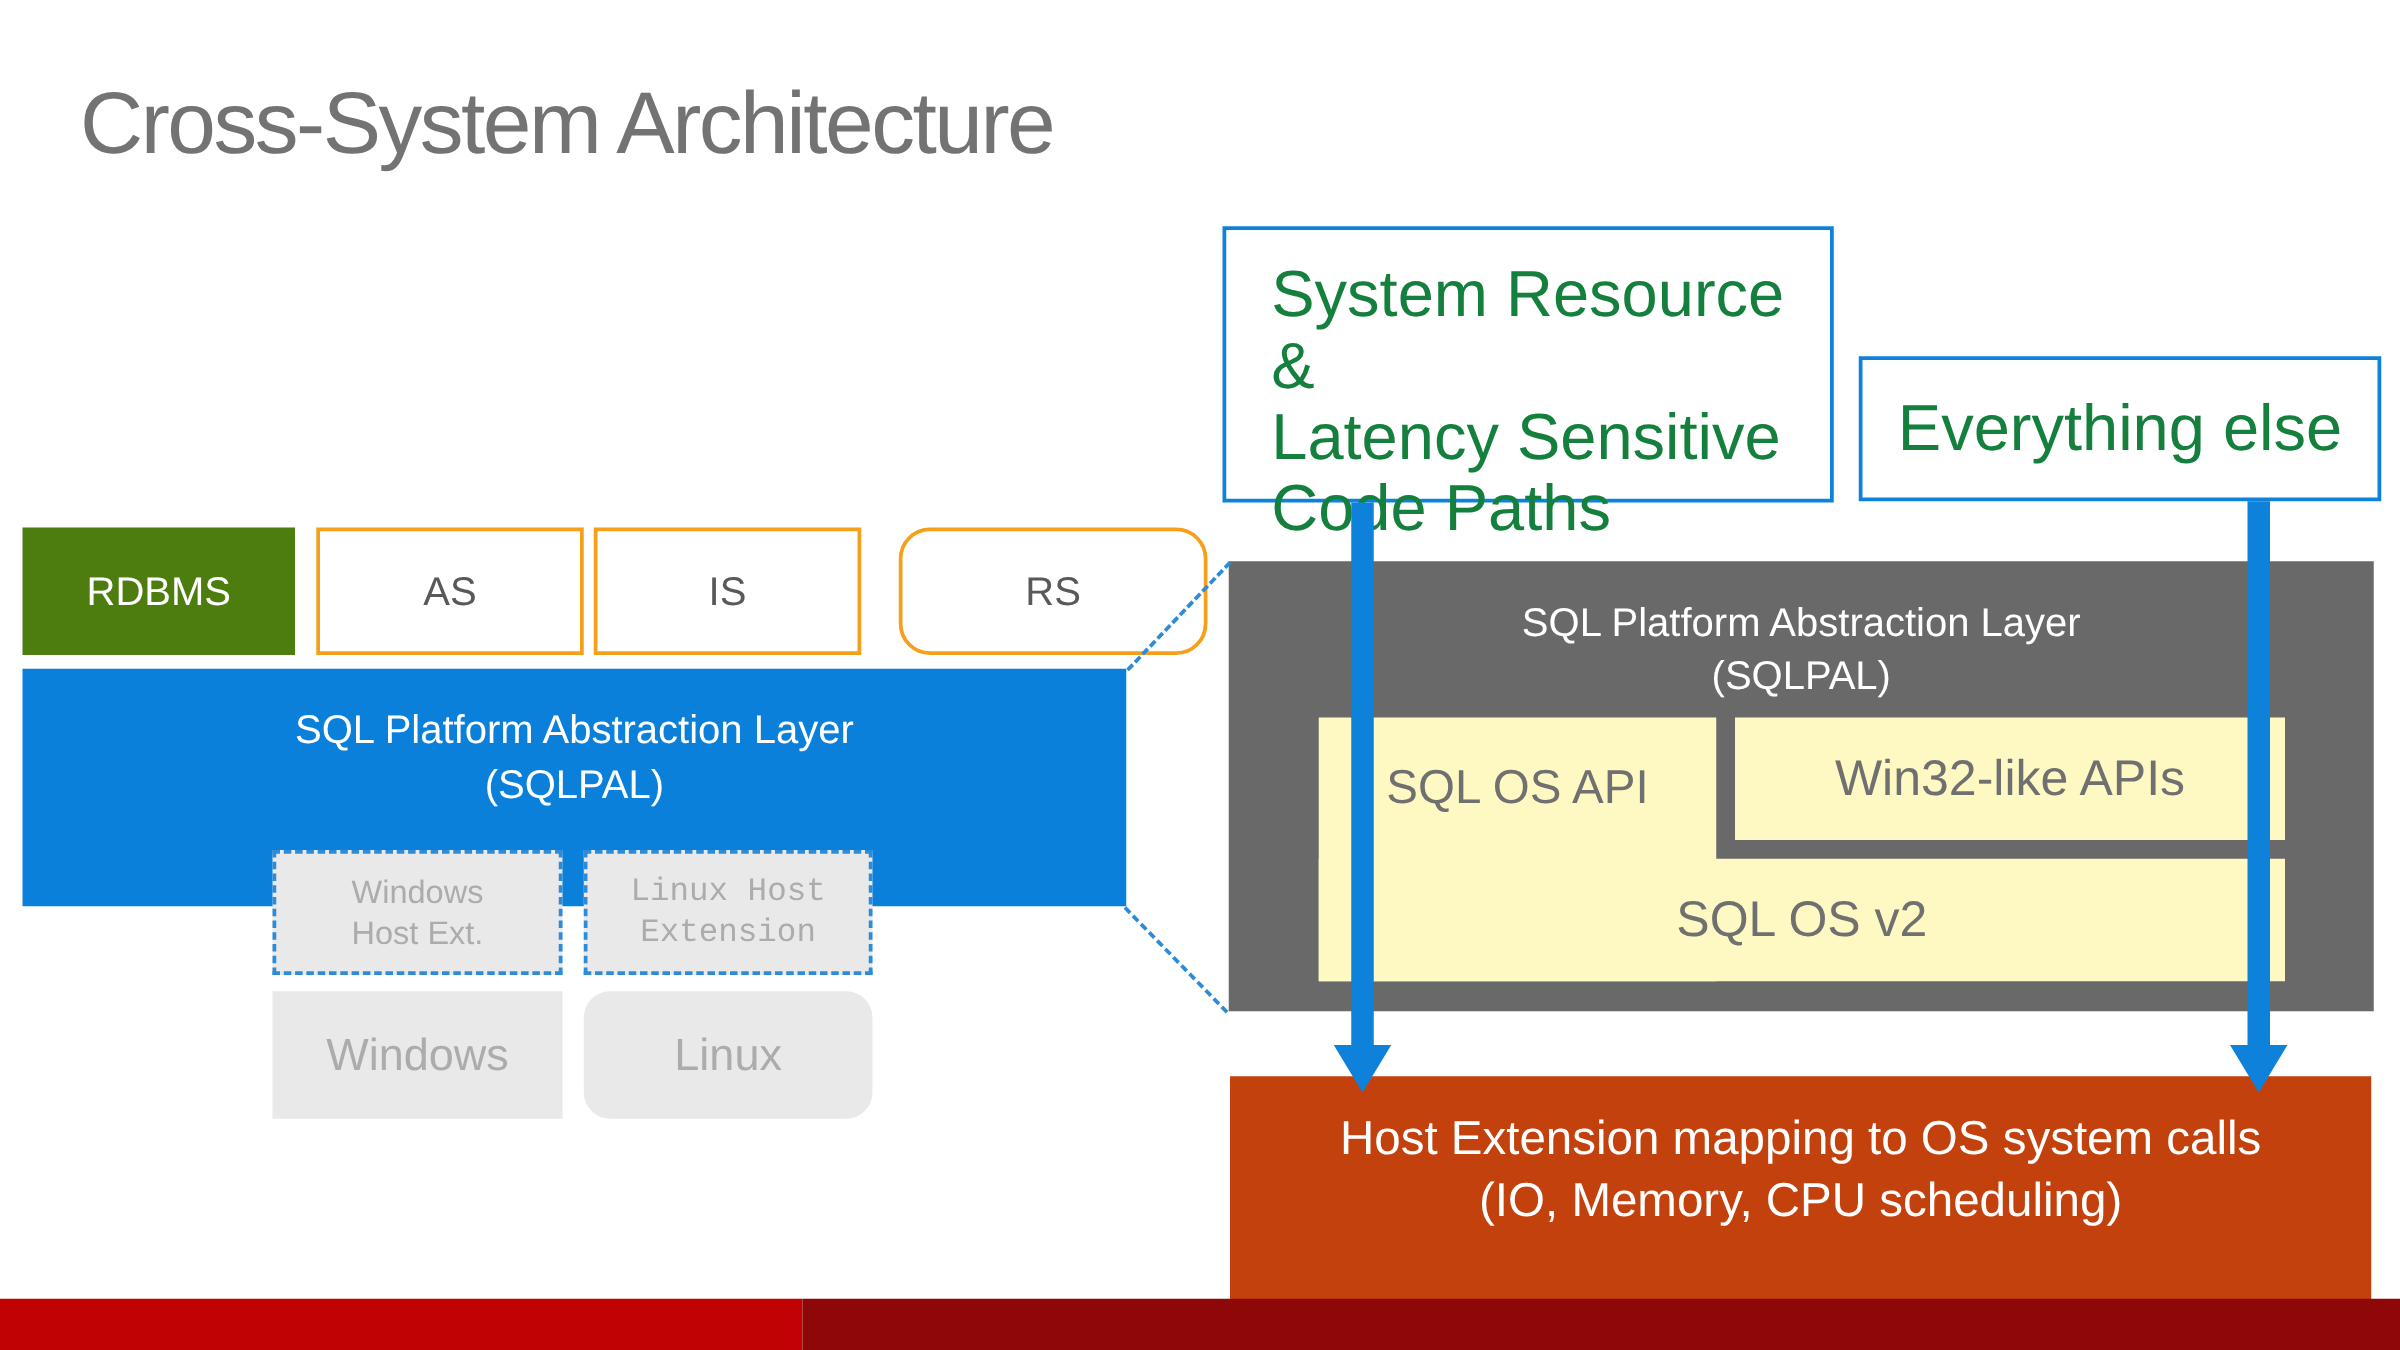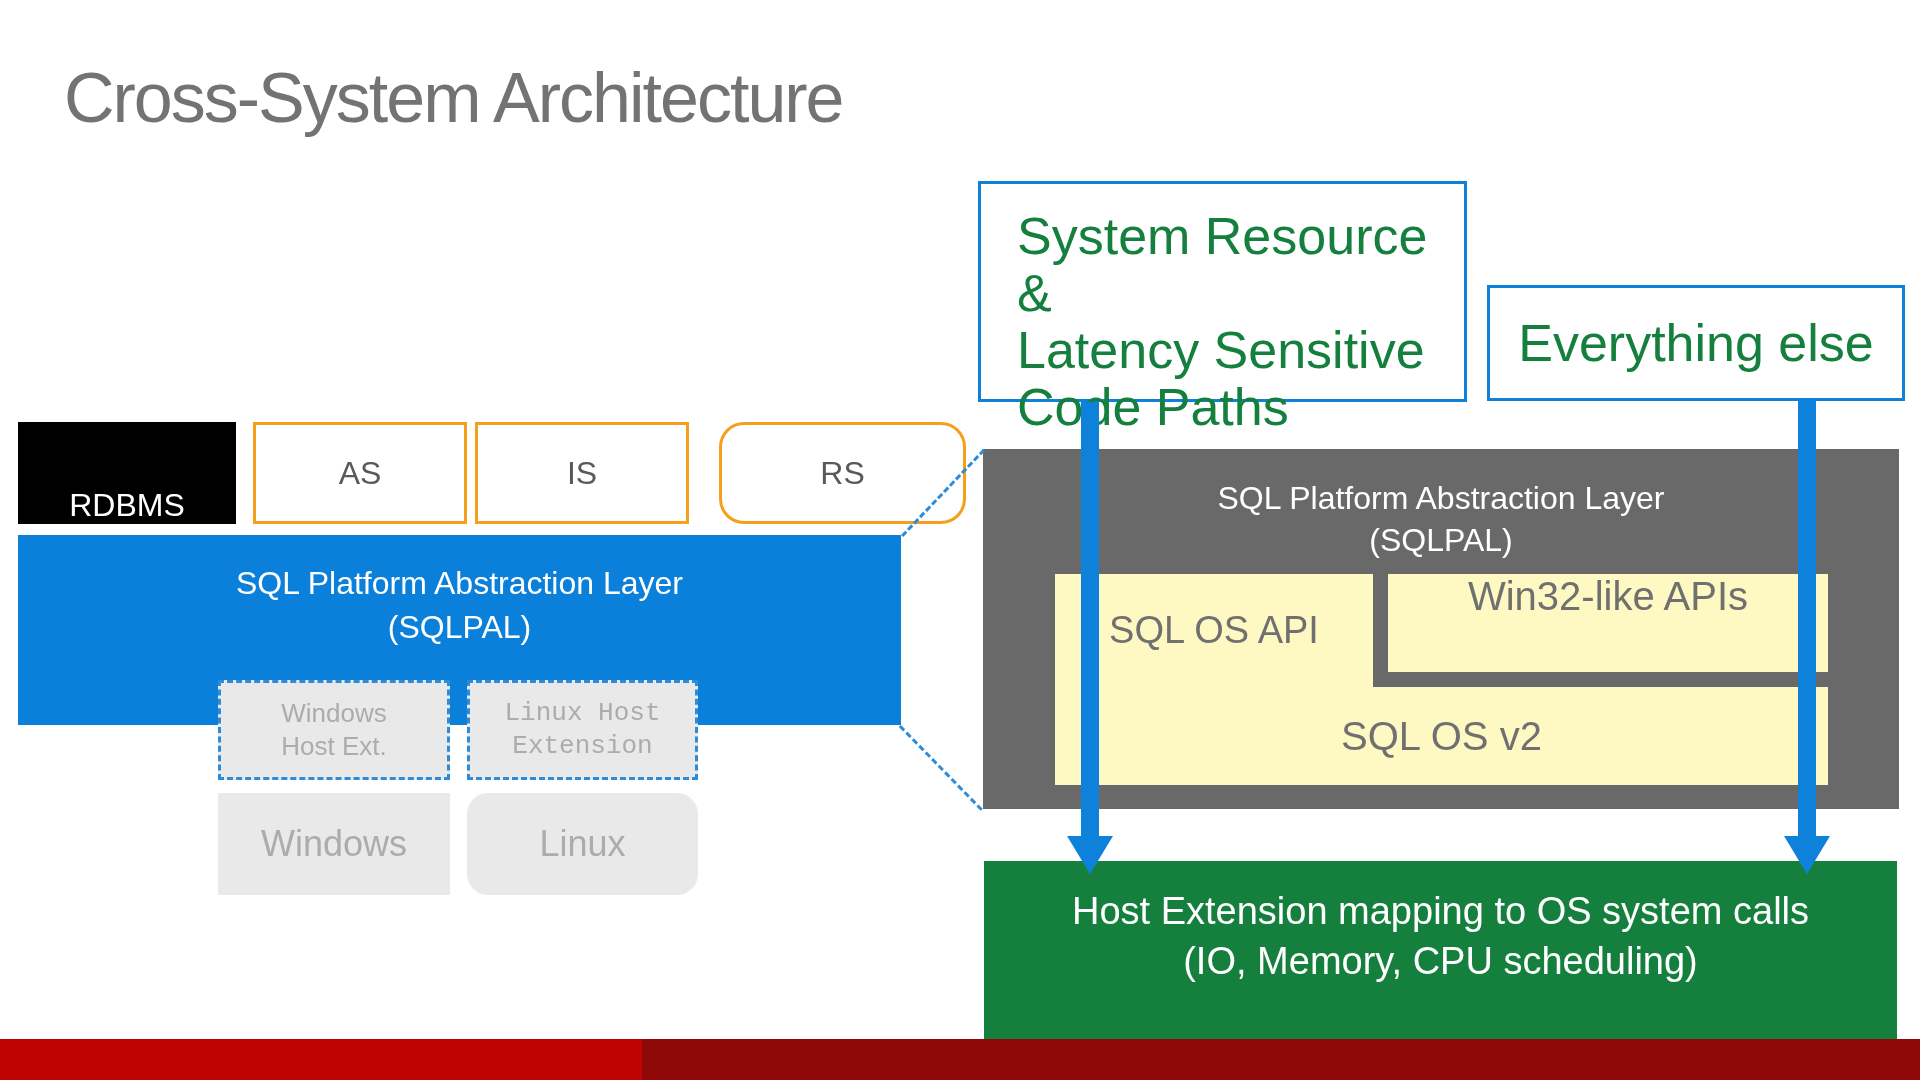--- a/index.html
+++ b/index.html
@@ -6,21 +6,21 @@
   #slide{
     position:relative;width:1920px;height:1080px;background:#ffffff;overflow:hidden;
     font-family:"Liberation Sans","DejaVu Sans",sans-serif;font-weight:300;
   }
   
   .slide-title{position:absolute;left:64px;top:58px;font-size:70px;font-weight:300;
     letter-spacing:-2px;color:#737373;white-space:nowrap;}
   
   .svc{position:absolute;top:422px;height:102px;box-sizing:border-box;display:flex;
     align-items:center;justify-content:center;font-size:32px;}
-  .svc-red{background:#000000;color:#ffffff;align-items:flex-end;}
+  .svc-red{background:#4d7c0f;color:#ffffff;}
   .svc-orange{background:#ffffff;border:3px solid #F5A01B;color:#595959;margin-left:11px;}
   #svc-rdbms{left:18px;width:218px;}
   #svc-as{left:242px;width:214px;}
   #svc-is{left:464px;width:214px;}
   #svc-rs{left:708px;width:247px;border-radius:25px;}
   
   .sqlpal-left{position:absolute;left:18px;top:535px;width:883px;height:190px;background:#0B80DB;
     color:#ffffff;text-align:center;font-size:32px;line-height:44px;padding-top:26px;box-sizing:border-box;z-index:2;}
   
   .hostext{position:absolute;top:680px;height:100px;box-sizing:border-box;background:#E9E9E9;
@@ -42,26 +42,26 @@
     color:#15803d;font-size:52px;}
   #callout-latency{left:978px;top:181px;width:489px;height:221px;padding:24px 0 0 36px;line-height:57px;}
   #callout-else{left:1487px;top:285px;width:418px;height:116px;display:flex;align-items:center;justify-content:center;}
   
   #panel{position:absolute;left:983px;top:449px;width:916px;height:360px;background:#696969;}
   #panel-title{position:absolute;left:0;top:28px;width:100%;text-align:center;color:#ffffff;
     font-size:32px;line-height:42px;}
   .lightblock{position:absolute;background:#fef9c3;color:#707070;}
   #api-col{left:72px;top:125px;width:318px;height:211px;}
   #api-label{height:113px;display:flex;align-items:center;justify-content:center;font-size:38px;}
-  #win32{left:405px;top:125px;width:440px;height:98px;display:flex;
+  #win32{left:405px;top:125px;width:440px;height:98px;display:flex;align-items:center;
     justify-content:center;font-size:40px;}
   #osv2{left:72px;top:238px;width:773px;height:98px;display:flex;align-items:center;
     justify-content:center;font-size:40px;}
   
-  #hostmap{position:absolute;left:984px;top:861px;width:913px;height:195px;background:#15803d;
+  #hostmap{position:absolute;left:984px;top:861px;width:913px;height:195px;background:#c2410c;
     color:#ffffff;text-align:center;font-size:38px;line-height:50px;padding-top:25px;box-sizing:border-box;}
   
   .arrow-stem{position:absolute;width:18px;background:#0E81DB;z-index:5;}
   #stem-left{left:1081px;top:402px;height:434px;}
   #stem-right{left:1798px;top:401px;height:435px;}
   .arrow-head{position:absolute;width:0;height:0;border-left:23px solid transparent;
     border-right:23px solid transparent;border-top:38px solid #0E81DB;z-index:5;}
   #head-left{left:1067px;top:836px;}
   #head-right{left:1784px;top:836px;}
   

